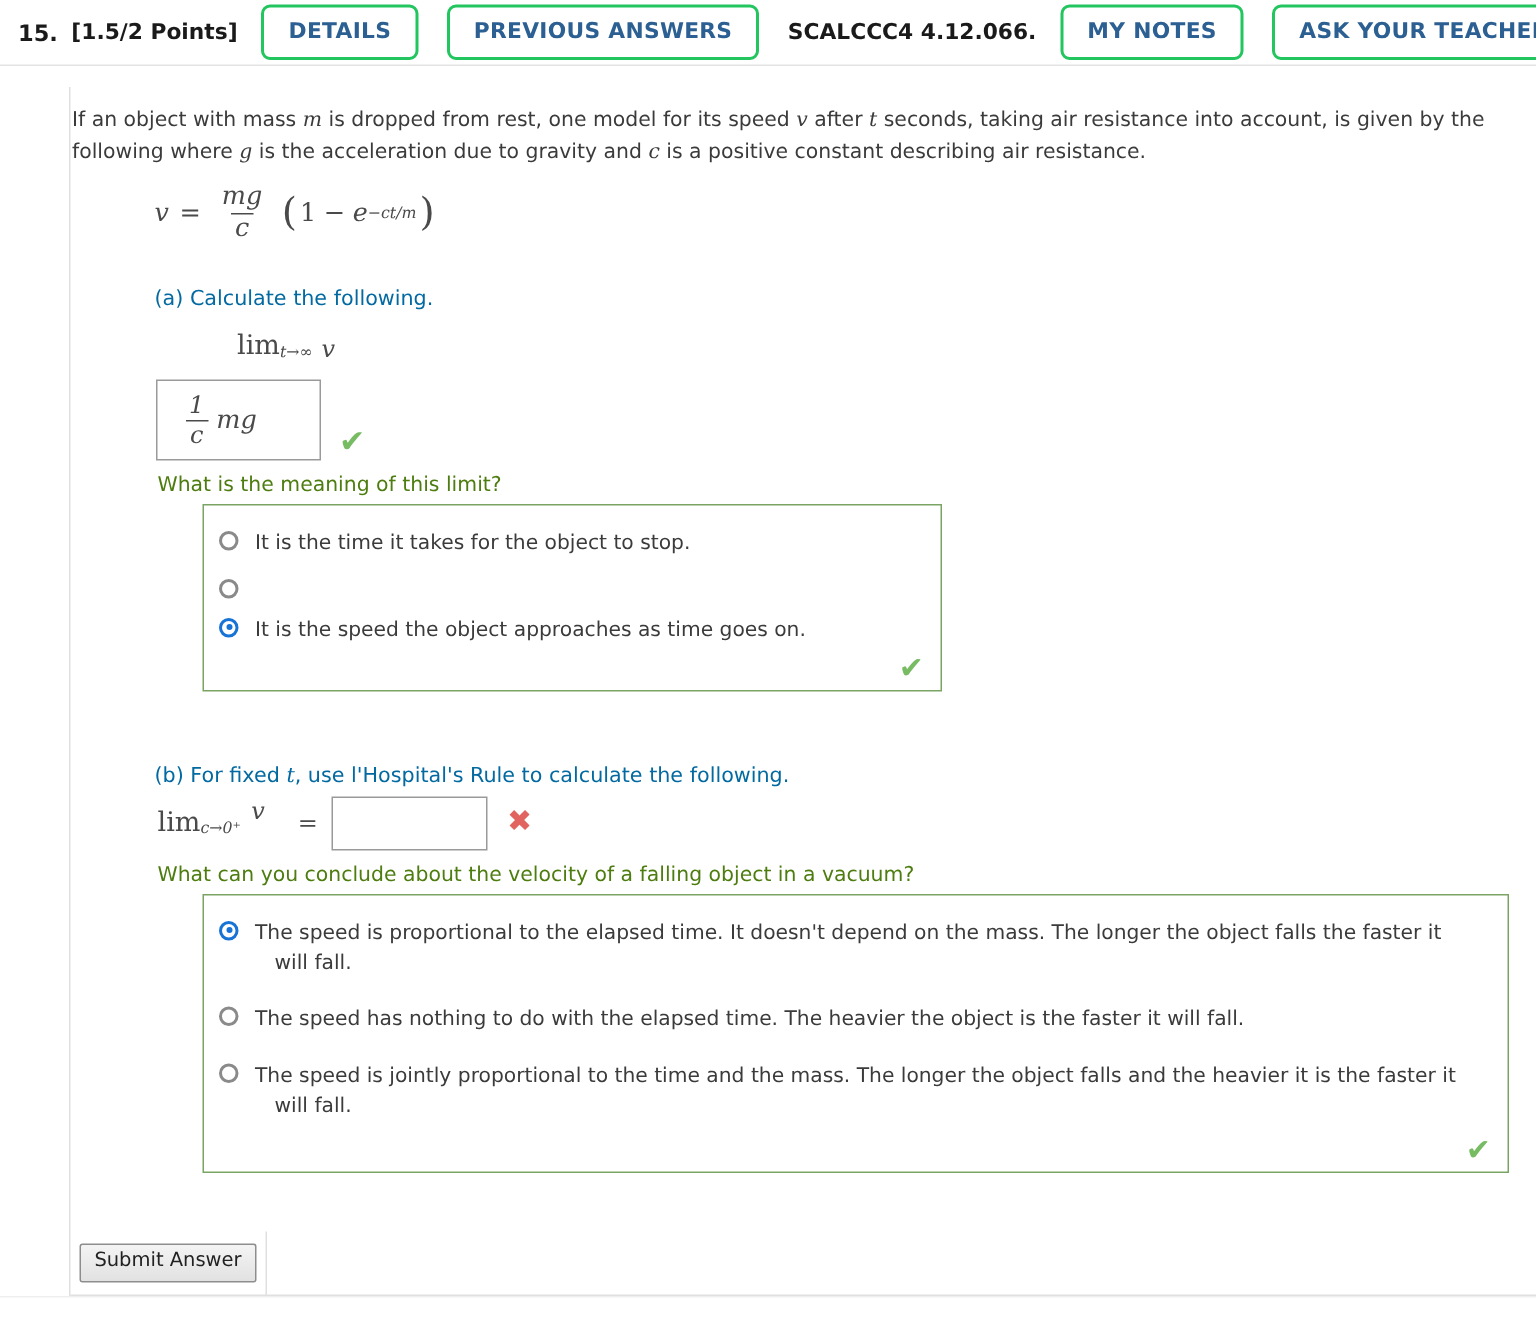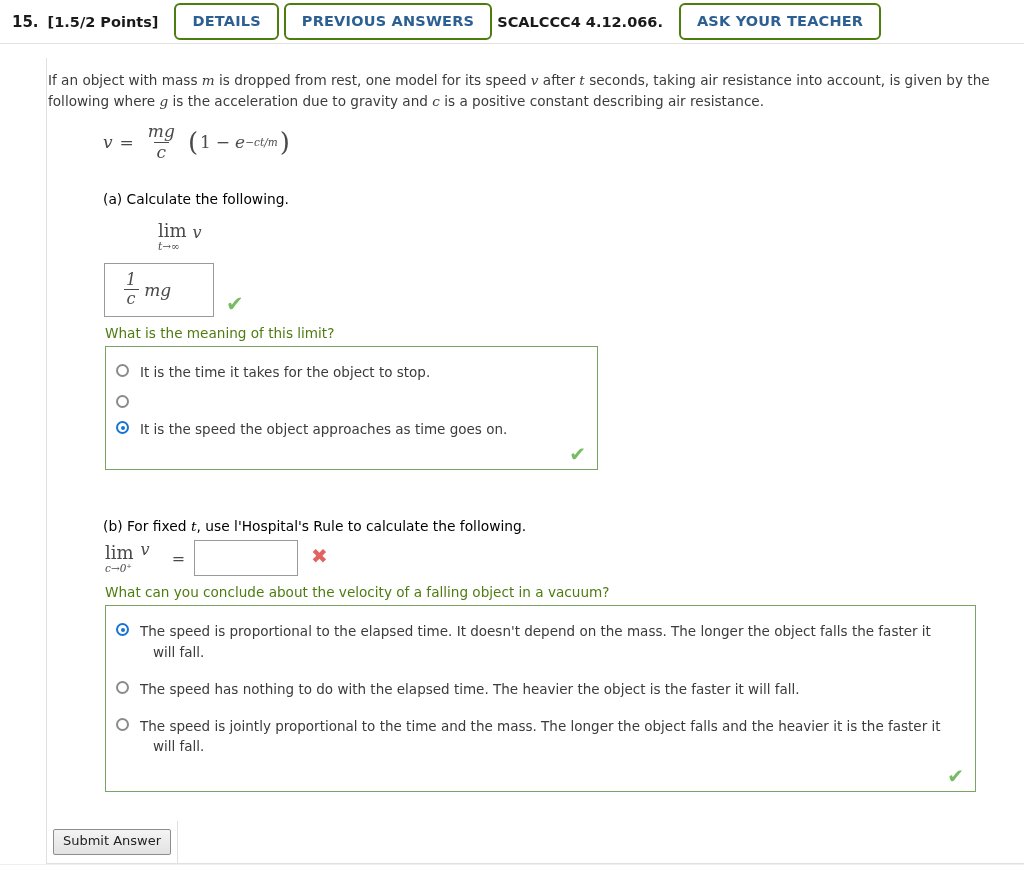--- a/index.html
+++ b/index.html
@@ -38,29 +38,29 @@
     white-space: nowrap;
   }
   .q-points {
     font-weight: bold;
     font-size: 14.5px;
     color: #1a1a1a;
     margin-right: 16px;
     white-space: nowrap;
   }
   .hdr-btn {
-    border: 2px solid #4d7c0f;
+    border: 2px solid #22c55e;
     border-radius: 6px;
     color: #2c6093;
     background: #ffffff;
     font-weight: bold;
     font-size: 14.5px;
     letter-spacing: 0.2px;
     padding: 9px 16px 10px 16px;
-    margin-right: 5px;
+    margin-right: 19px;
     white-space: nowrap;
     cursor: pointer;
     font-family: "DejaVu Sans", "Liberation Sans", sans-serif;
     line-height: 1;
   }
   .q-code {
     font-weight: bold;
     font-size: 14.5px;
     color: #1a1a1a;
     margin-right: 16px;
@@ -115,28 +115,28 @@
   }
   .frac .num { padding: 0 3px 1px 3px; font-style: italic; }
   .frac .den { padding: 1px 3px 0 3px; border-top: 1px solid #4a4a4a; font-style: italic; }
   .paren { font-size: 26px; font-weight: 300; }
   sup.exp { font-size: 0.62em; font-style: italic; }
 
   .part-label {
     margin-top: 30px;
     margin-left: 55px;
     font-size: 13.8px;
-    color: #000000;
+    color: #0369a1;
   }
 
   
   .limblk {
     display: inline-flex;
-    flex-direction: column;
-    align-items: flex-start;
+    flex-direction: row;
+    align-items: flex-end;
     font-family: "DejaVu Serif", "Liberation Serif", serif;
     color: #4a4a4a;
     line-height: 1;
   }
   .limblk .lim-op { font-size: 18px; }
   .limblk .lim-sub { font-size: 10.5px; margin-top: 1px; font-style: italic; }
 
   .lim-row-a {
     margin-left: 110px;
     margin-top: 15px;
@@ -193,21 +193,21 @@
   .subq {
     margin-top: 8px;
     margin-left: 57px;
     font-size: 13.6px;
     color: #4d7c0f;
   }
 
   
   .optbox {
     margin-top: 5px;
-    margin-left: 57px;
+    margin-left: 87px;
     border: 1px solid #7aa463;
     box-sizing: border-box;
     background: #ffffff;
     padding: 10px 10px 6px 10px;
     position: relative;
   }
   .optbox.narrow { width: 493px; }
   .optbox.wide { width: 871px; }
   .opt {
     display: flex;
@@ -343,20 +343,21 @@
 </style>
 </head>
 <body>
 
 <div class="qheader">
   <span class="q-num">15.</span>
   <span class="q-points">[1.5/2 Points]</span>
   <button class="hdr-btn">DETAILS</button>
   <button class="hdr-btn">PREVIOUS ANSWERS</button>
   <span class="q-code">SCALCCC4 4.12.066.</span>
+  <button class="hdr-btn">MY NOTES</button>
   <button class="hdr-btn">ASK YOUR TEACHER</button>
 </div>
 
 <div class="left-rail"></div>
 
 <div class="content">
 
   <div class="intro">
     <span>If an object with mass </span><span class="mi">m</span><span> is dropped from rest, one model for its speed </span><span class="mi">v</span><span> after </span><span class="mi">t</span><span> seconds, taking air resistance into account, is given by the following where </span><span class="mi">g</span><span> is the acceleration due to gravity and </span><span class="mi">c</span><span> is a positive constant describing air resistance.</span>
   </div>

